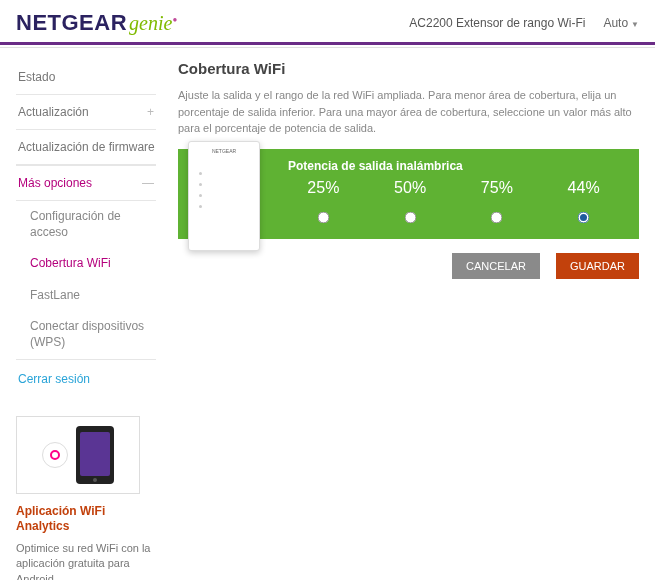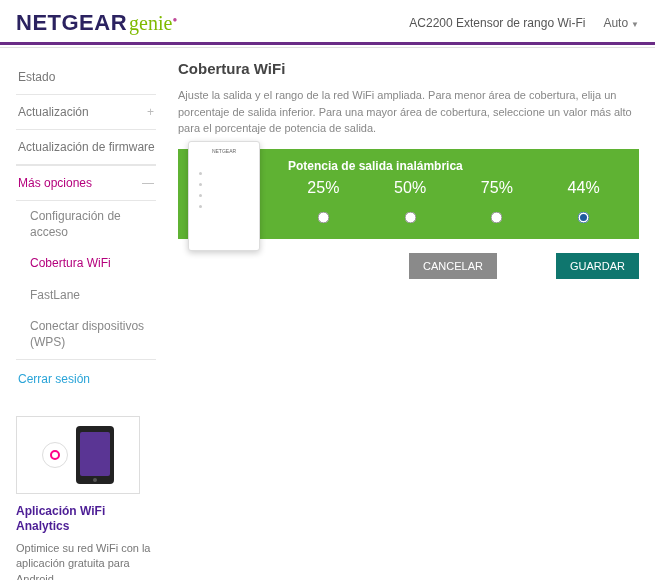--- a/index.html
+++ b/index.html
@@ -17,20 +17,21 @@
   }
   .logo-netgear {
     font-family: Arial, sans-serif;
     font-weight: bold;
     font-size: 22px;
     color: #2b2260;
     letter-spacing: 0.5px;
   }
   .logo-genie {
     font-family: Georgia, serif;
+    font-style: italic;
     font-size: 20px;
     color: #7fba00;
     margin-left: 2px;
   }
   .logo-dot { color:#c04b9a; font-size:8px; vertical-align: super;}
   .header-right {
     margin-left: auto;
     display: flex;
     align-items: center;
     gap: 18px;
@@ -98,21 +99,21 @@
   }
   .phone {
     width: 38px; height: 58px; background:#222; border-radius:4px; position:relative;
   }
   .phone::after{
     content:""; position:absolute; top:6px; left:4px; right:4px; bottom:8px; background:#5a3594; border-radius:2px;
   }
   .phone .dot{position:absolute; left:50%; bottom:2px; width:4px; height:4px; background:#555; border-radius:50%; transform:translateX(-50%);}
   .app-icon{width:26px;height:26px;border-radius:50%;border:1px solid #ddd;display:flex;align-items:center;justify-content:center;}
   .app-icon .inner{width:10px;height:10px;border:2px solid #f08; border-radius:50%; position:relative;}
-  .promo-title { font-weight:bold; font-size:12px; color:#4c1d95; margin-bottom:6px; line-height:1.3;}
+  .promo-title { font-weight:bold; font-size:12px; color:#c2410c; margin-bottom:6px; line-height:1.3;}
   .promo-desc { color:#777; line-height:1.4; margin-bottom:8px;}
   .main {
     flex: 1;
     padding-left: 22px;
   }
   .page-title {
     font-size: 15px;
     font-weight: bold;
     color: #444;
     margin-bottom: 10px;
@@ -159,21 +160,21 @@
   }
   .radio-cell{ flex:1; text-align:center;}
   input[type=radio]{ accent-color:#1f5b9c; transform:scale(0.9);}
   .btn-row {
     display:flex; justify-content:flex-end; gap:16px; margin-top:14px;
   }
   .btn {
     padding: 7px 14px; font-size:11px; color:#fff; border:none; cursor:pointer;
   }
   .btn-cancel { background:#8a8a8a;}
-  .btn-save { background:#0f766e;margin-left:43px;}
+  .btn-save { background:#c2410c;}
 </style>
 </head>
 <body>
 
 <div class="header">
   <span class="logo-netgear">NETGEAR</span>
   <span class="logo-genie"><span>genie</span><span class="logo-dot">●</span></span>
   <div class="header-right">
     <span>AC2200 Extensor de rango Wi-Fi</span>
     <span class="auto-dd"><span>Auto</span><span class="chev">▼</span></span>

